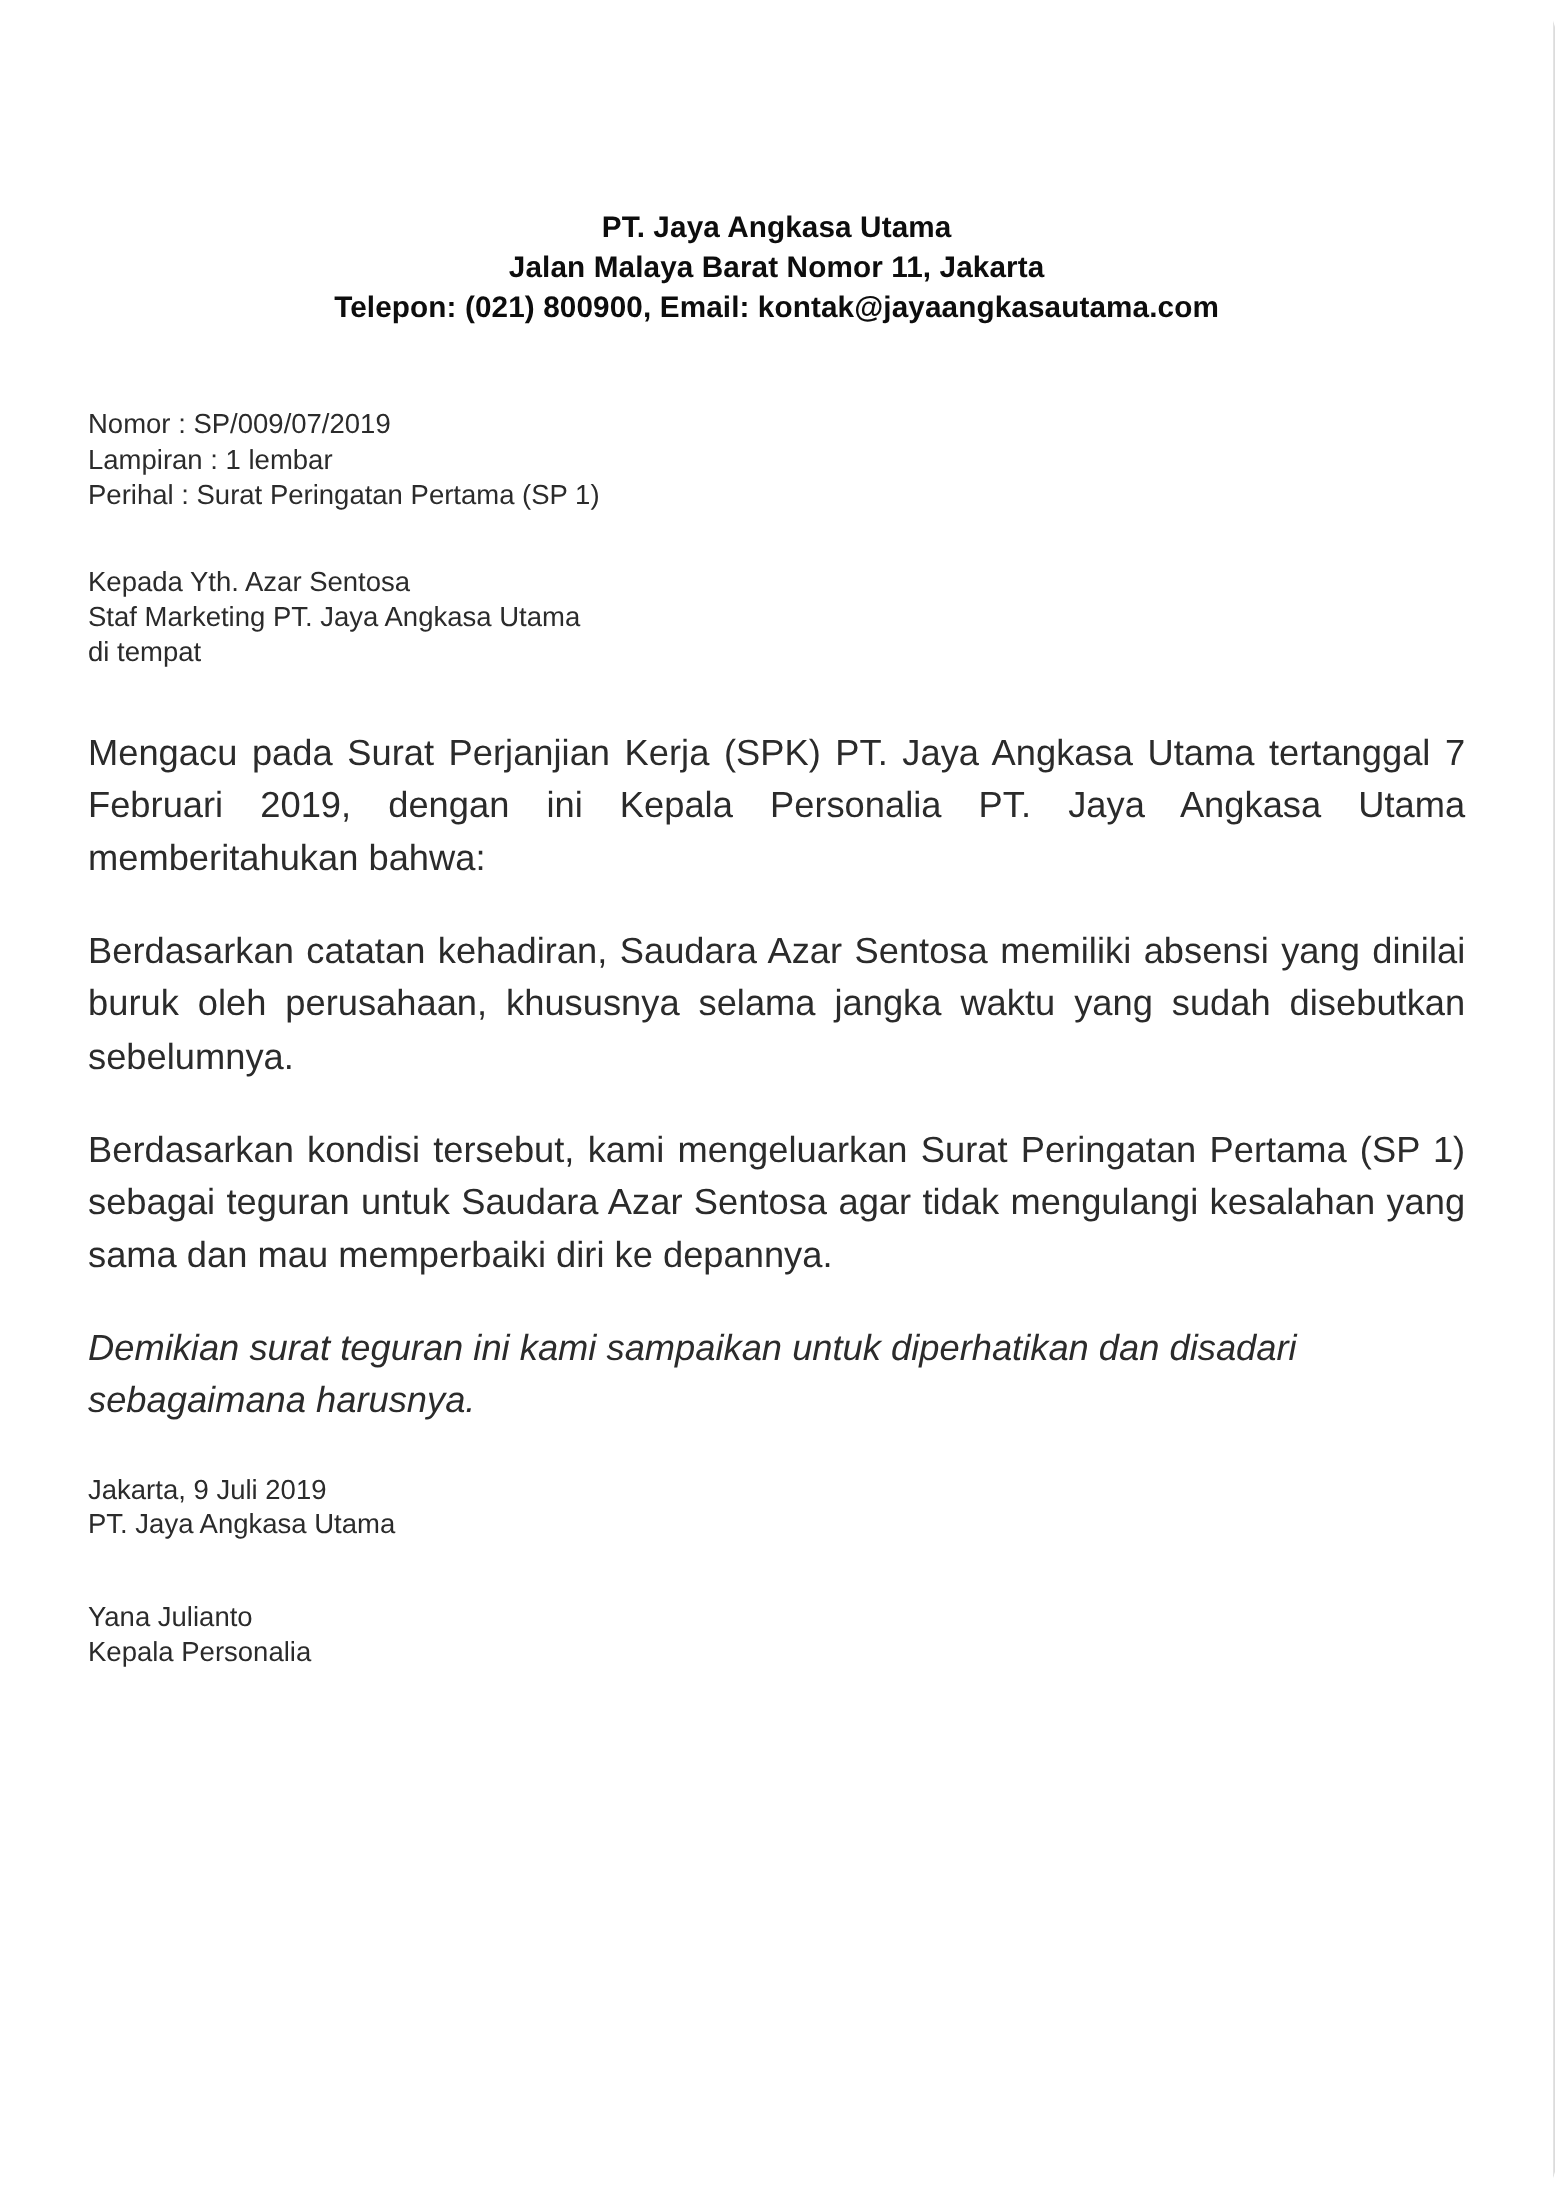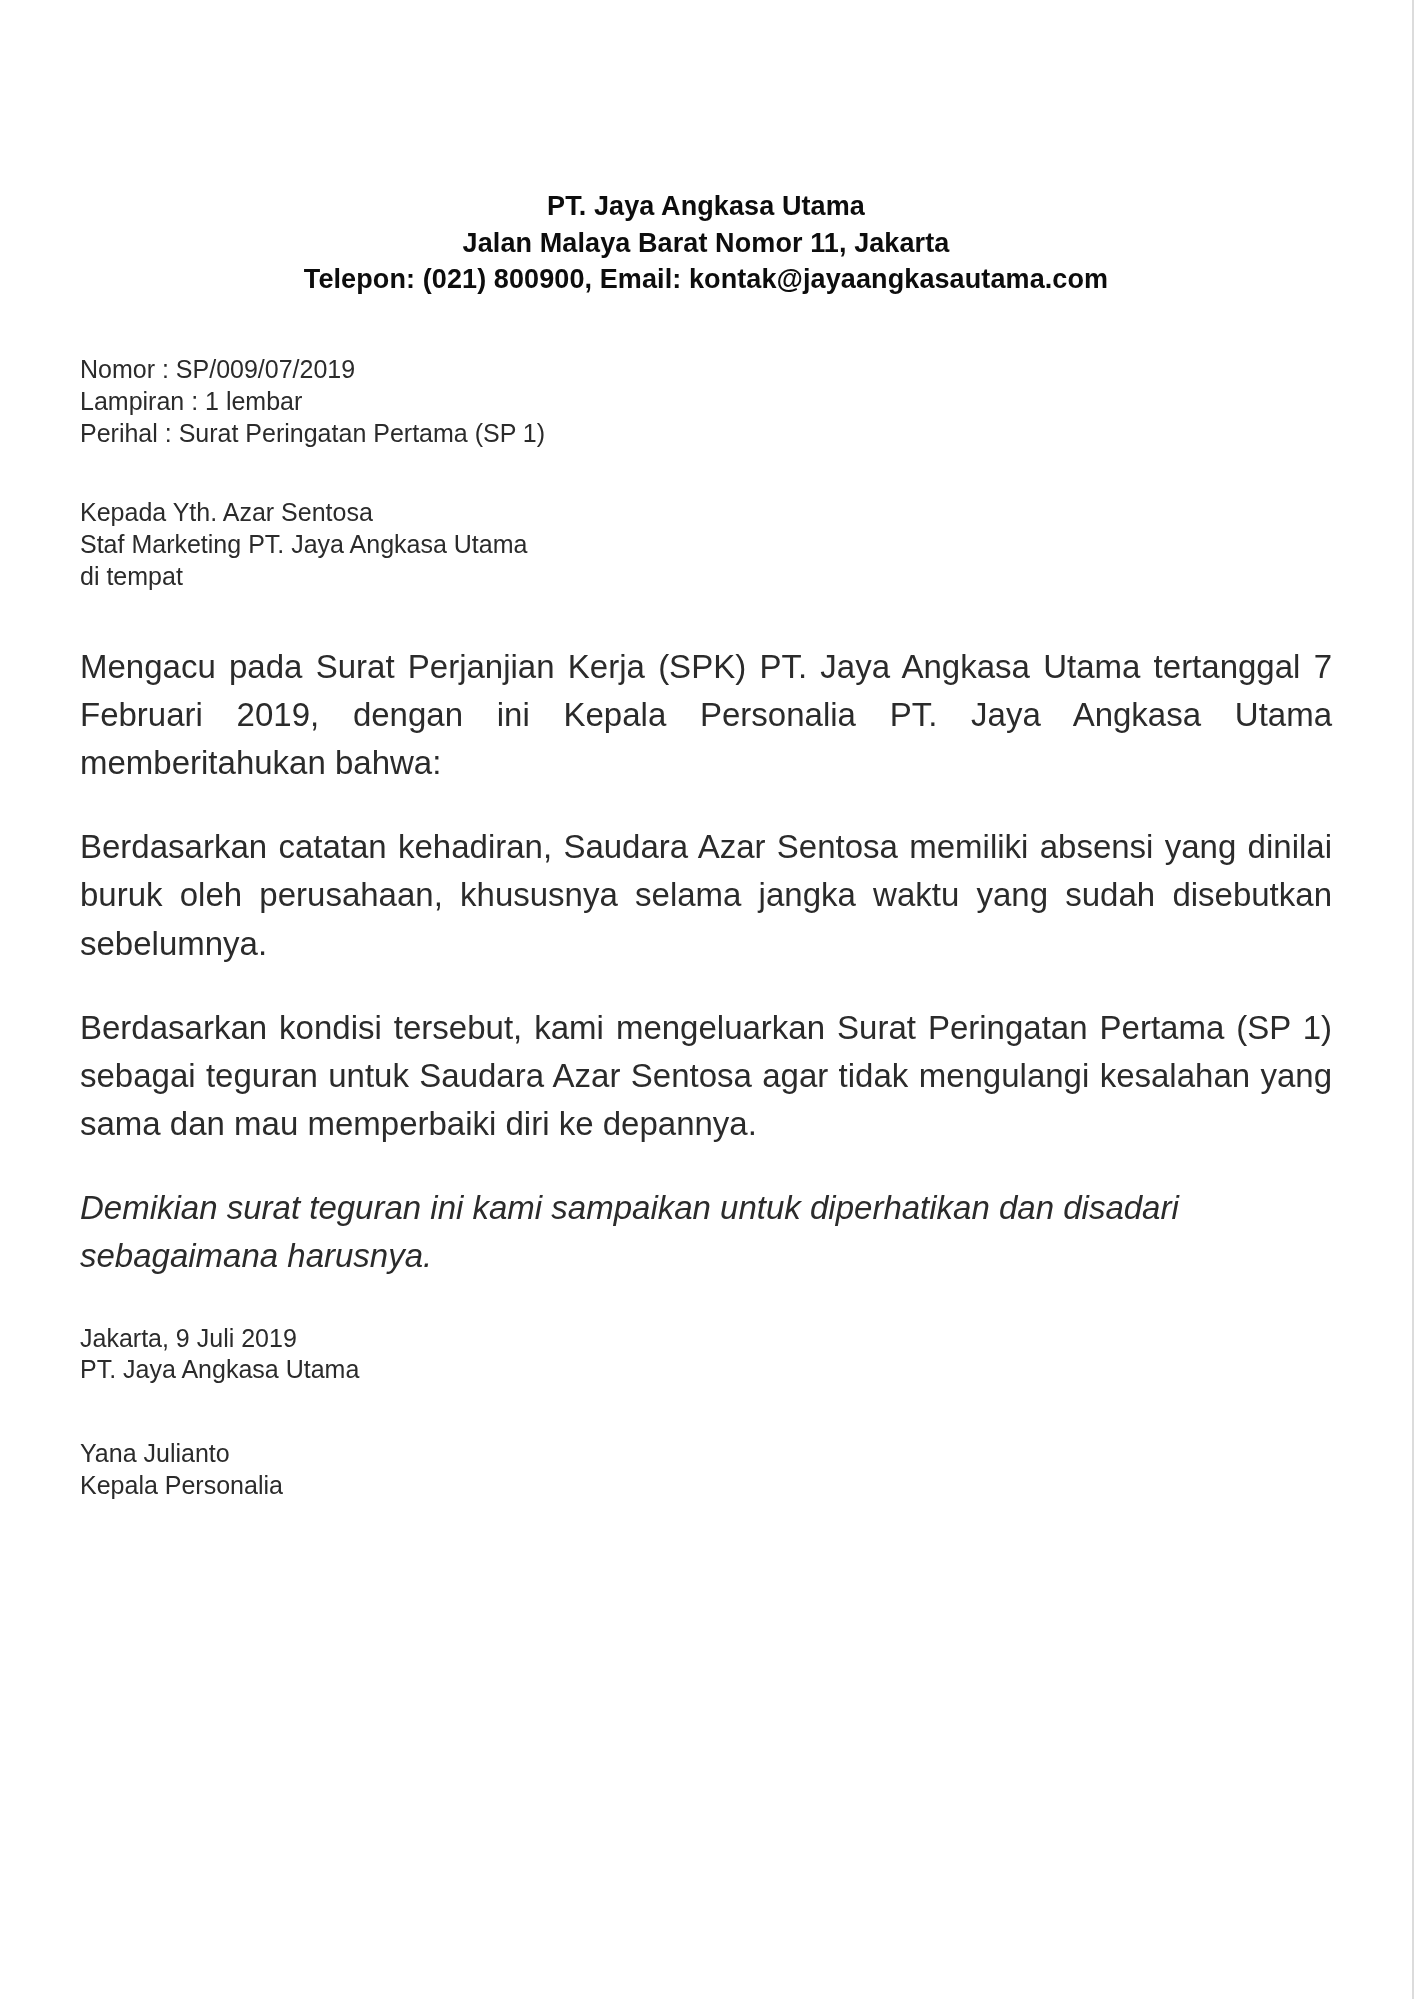--- a/index.html
+++ b/index.html
@@ -1,16 +1,16 @@
 <!DOCTYPE html>
 <html><head>
 <meta charset="utf-8">
 <title>Surat Peringatan Pertama</title>
 <style>
-  * { box-sizing: border-box; }
+  * { box-sizing: border-box; border-radius: 29px; }
   html, body {
     margin: 0;
     padding: 0;
     background: #ffffff;
   }
   body {
     font-family: "Liberation Sans", sans-serif;
     color: #1c1c1c;
   }
   .page {
@@ -51,21 +51,21 @@
 
   
   .ref-block,
   .recipient-block,
   .closing-block,
   .signer-block {
     font-size: 25px;
     line-height: 1.27;
     color: #2b2b2b;
   }
-  .ref-block { margin-top: 56px; }
+  .ref-block { margin-top: 73px; }
   .recipient-block { margin-top: 48px; }
 
   .line { display: block; white-space: nowrap; }
 
   
   .body-block { margin-top: 50px; }
   .para {
     font-size: 33px;
     line-height: 1.46;
     text-align: justify;

